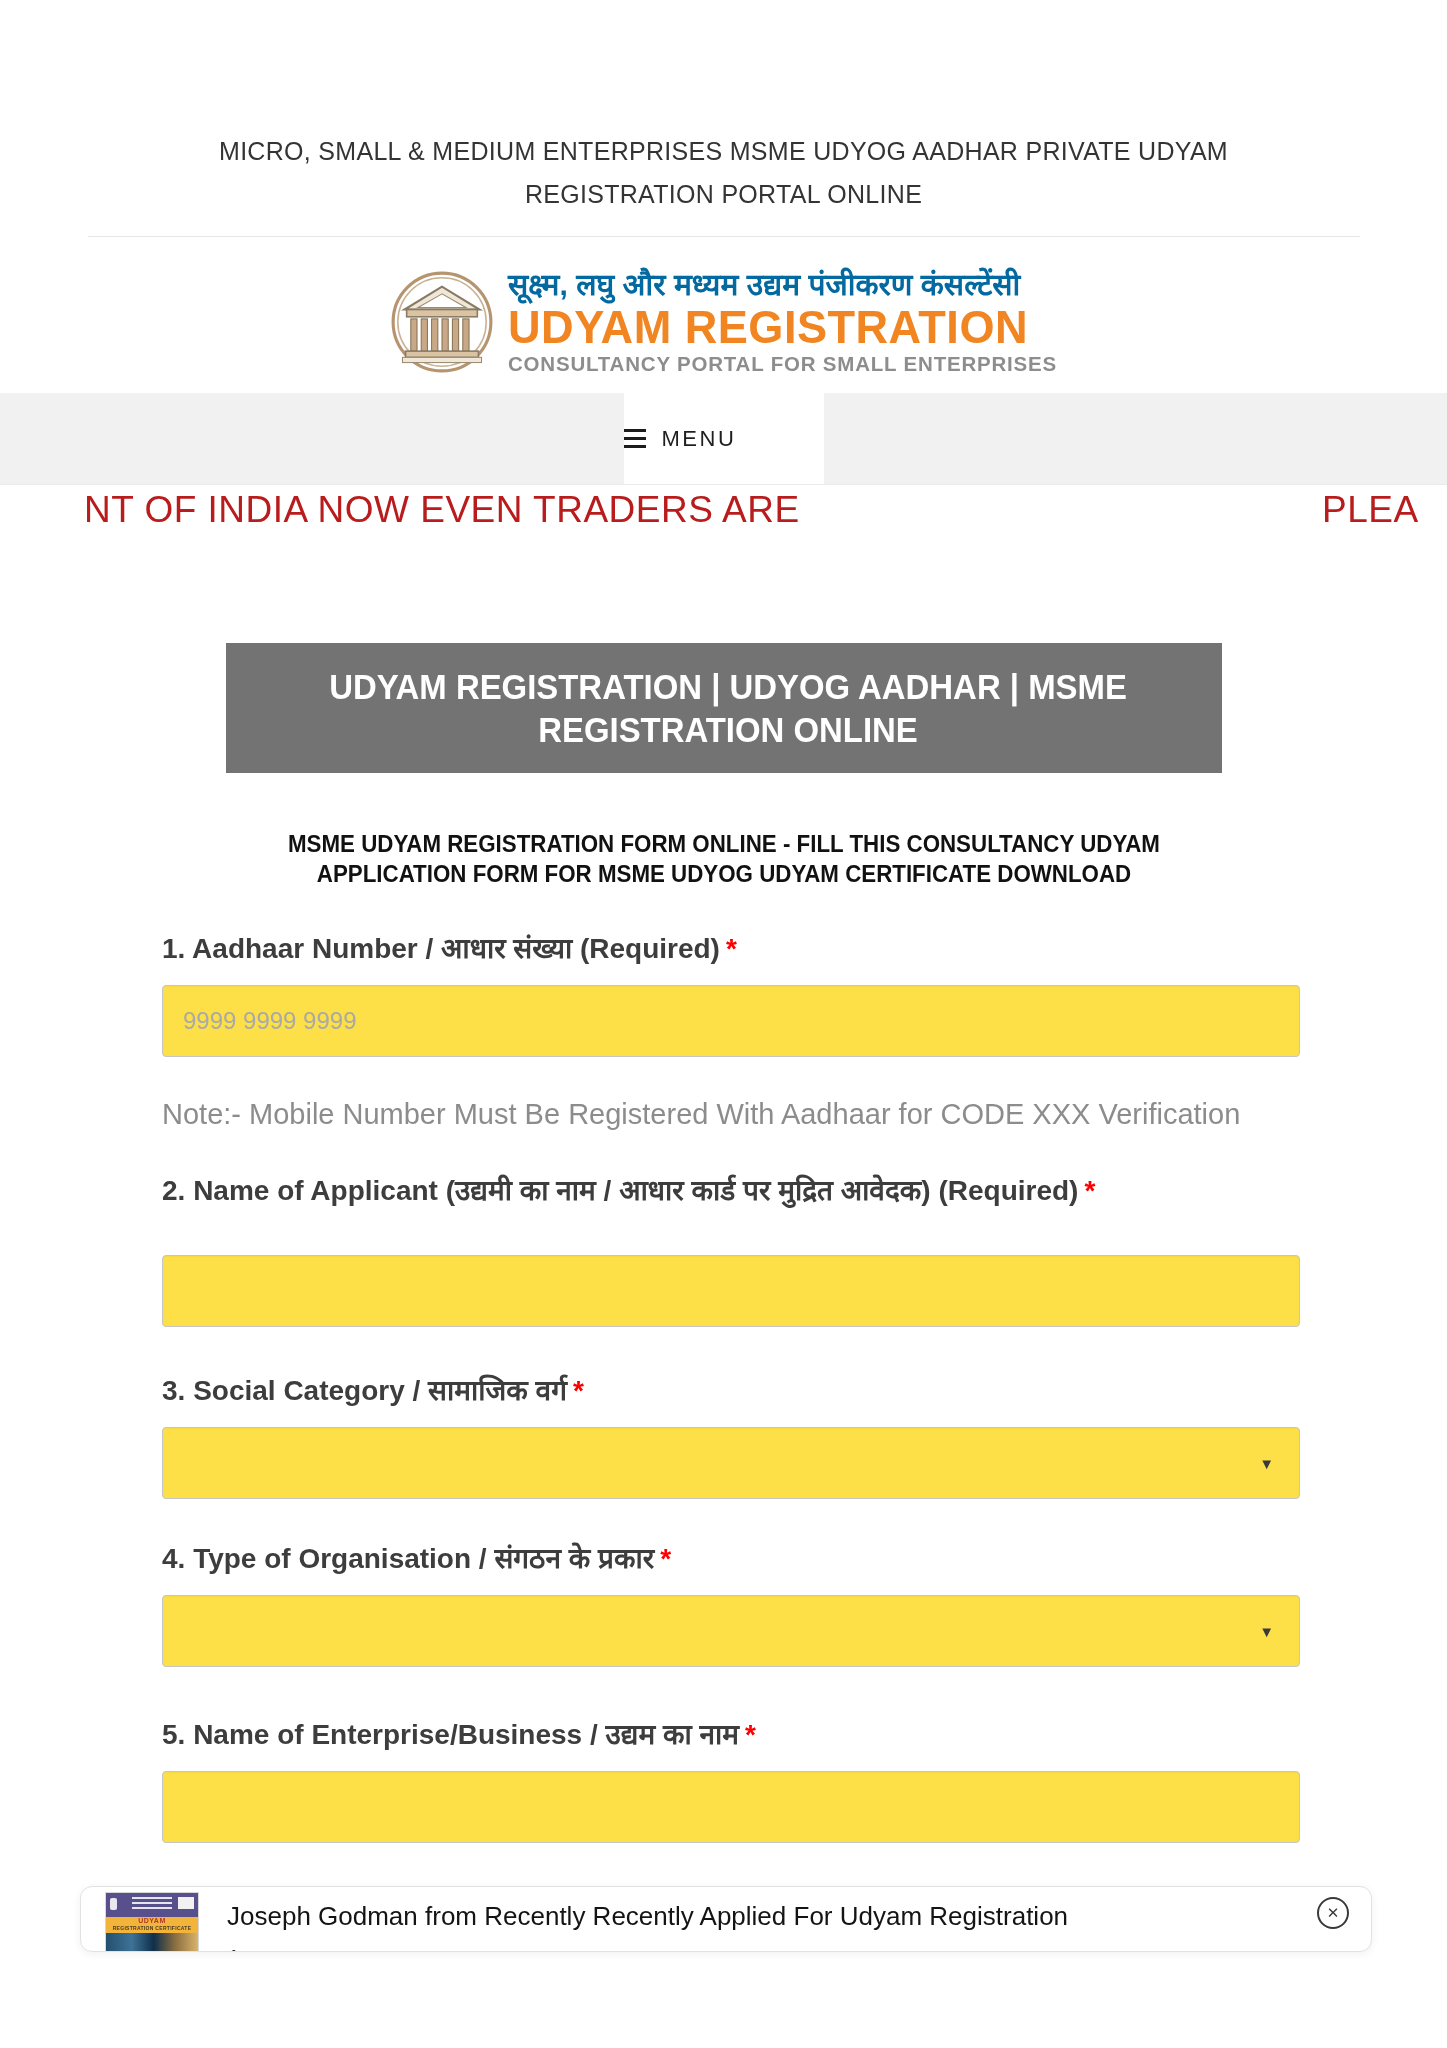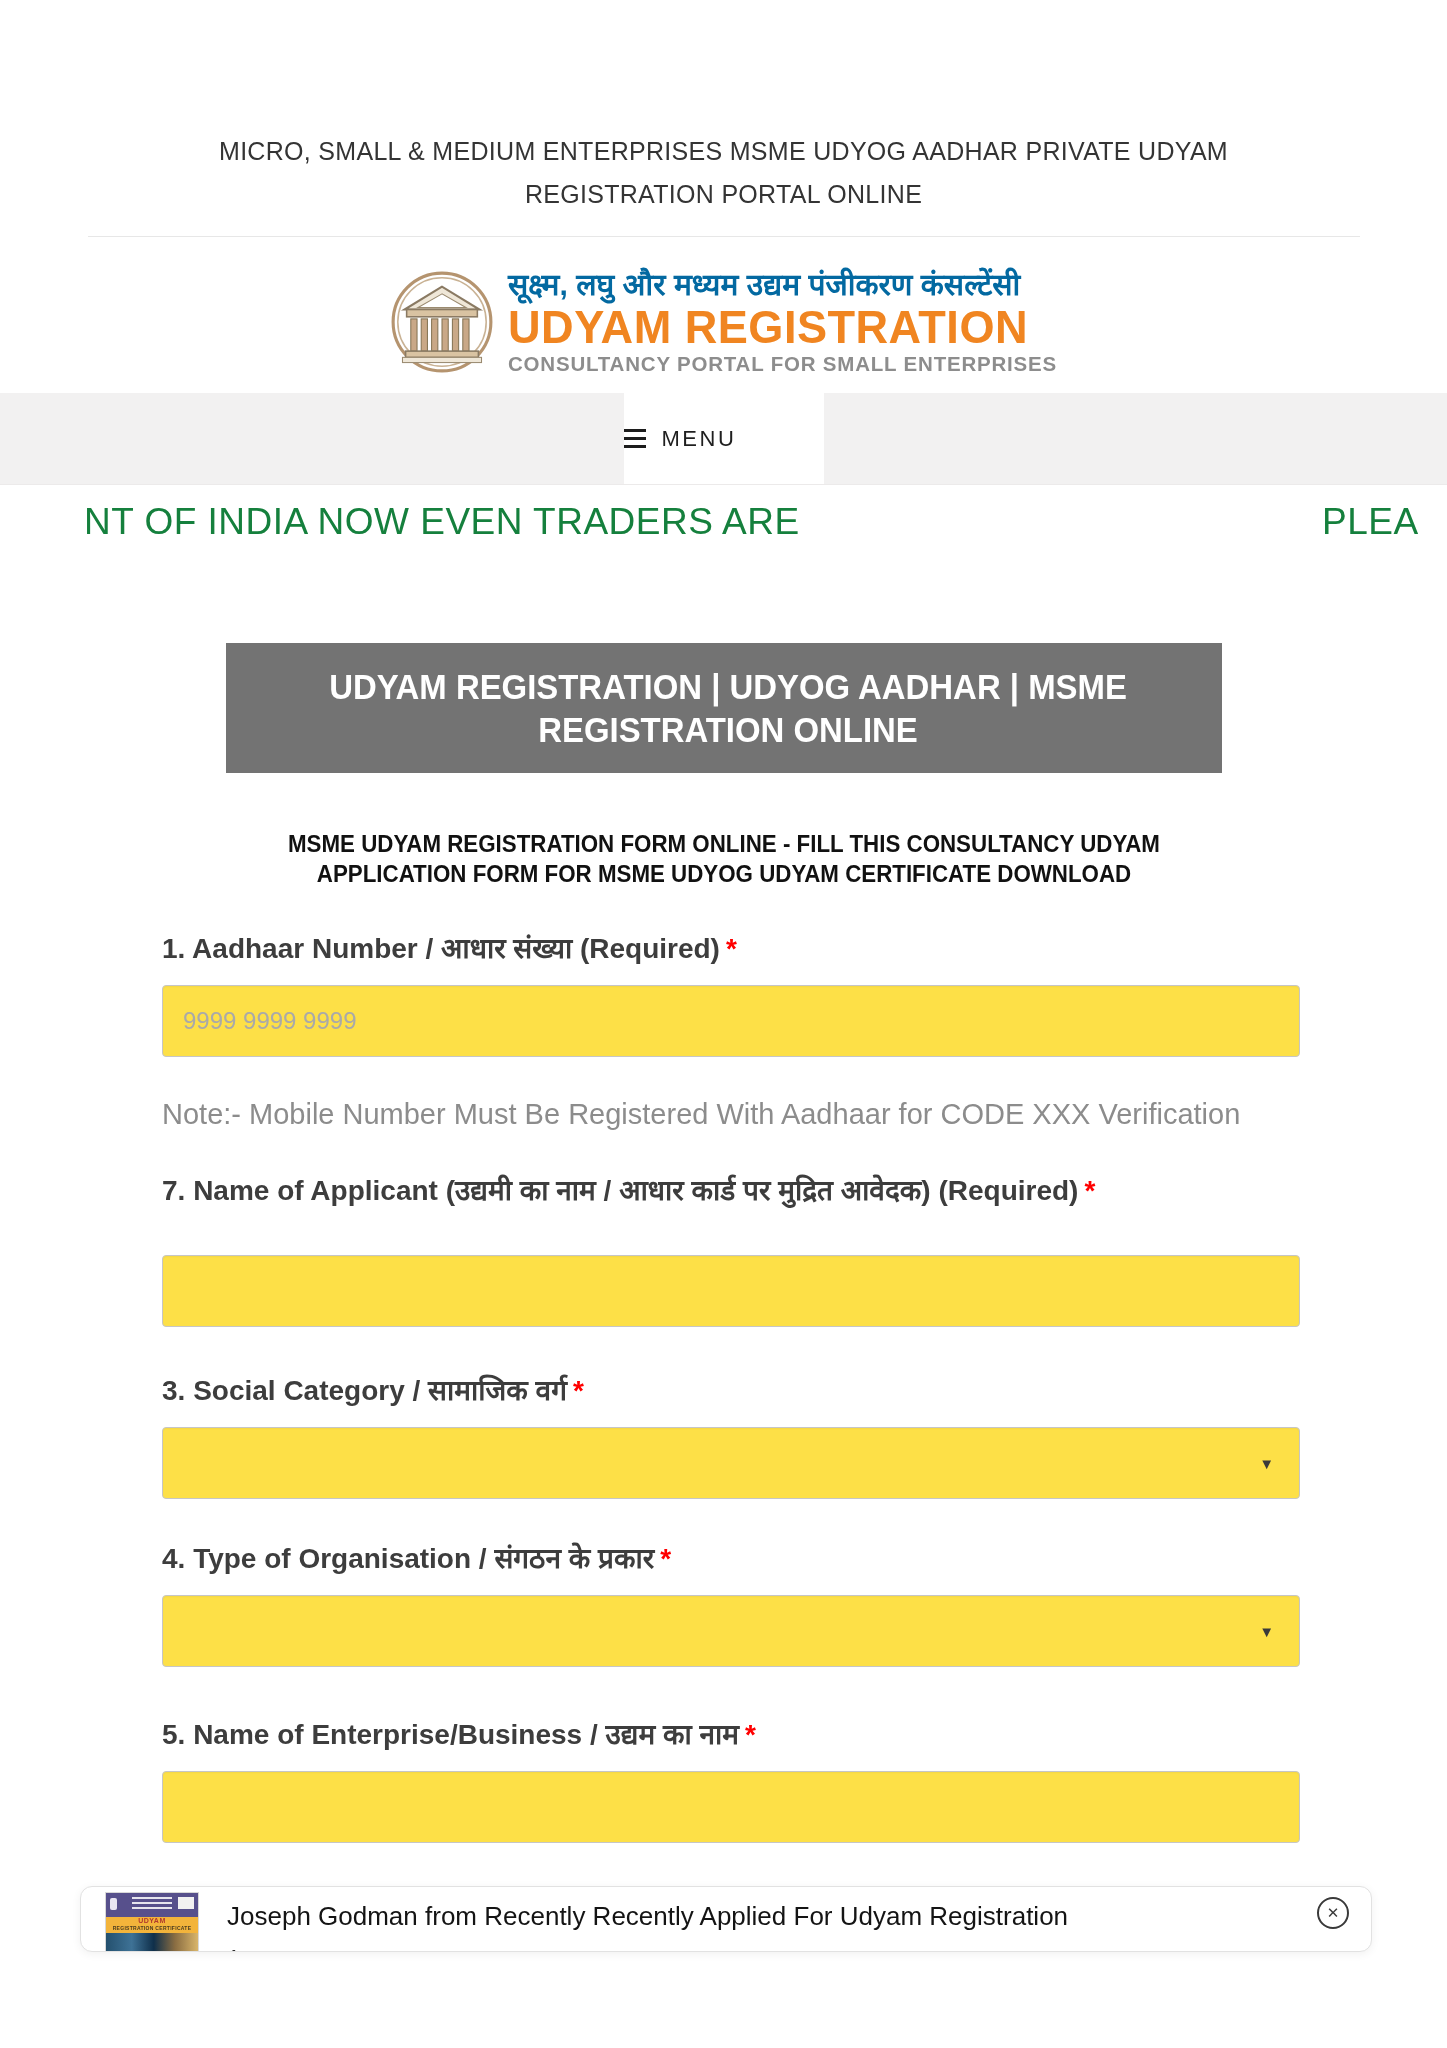--- a/index.html
+++ b/index.html
@@ -96,23 +96,23 @@
 
   
   .marquee-band {
     position: relative;
     height: 68px;
     overflow: hidden;
     background: #fff;
   }
   .marquee-text {
     position: absolute;
-    top: 16px;
+    top: 4px;
     font-size: 37px;
-    color: #15803d;
+    color: #b91c1c;
     white-space: nowrap;
     letter-spacing: .5px;
     text-align: center;
   }
   .marquee-left  { left: 84px; }
   .marquee-right { left: 1322px; }
 
   
   .orange-banner {
     width: 996px;
@@ -338,21 +338,21 @@
 <form class="reg-form">
 
   <div class="field-label">
     <span>1. Aadhaar Number / आधार संख्या (Required)</span><span class="req">*</span>
   </div>
   <input class="text-input m-input" type="text" placeholder="9999 9999 9999" style="">
 
   <div class="aadhaar-note">Note:- Mobile Number Must Be Registered With Aadhaar for CODE XXX Verification</div>
 
   <div class="field-label label-2">
-    <span>7. Name of Applicant (उद्यमी का नाम / आधार कार्ड पर मुद्रित आवेदक) (Required)</span><span class="req">*</span>
+    <span>2. Name of Applicant (उद्यमी का नाम / आधार कार्ड पर मुद्रित आवेदक) (Required)</span><span class="req">*</span>
   </div>
   <input class="text-input input-2" type="text" placeholder="" style="">
 
   <div class="field-label label-3">
     <span>3. Social Category / सामाजिक वर्ग</span><span class="req">*</span>
   </div>
   <div class="select-wrap">
     <select></select>
     <span class="select-arrow">▼</span>
   </div>

